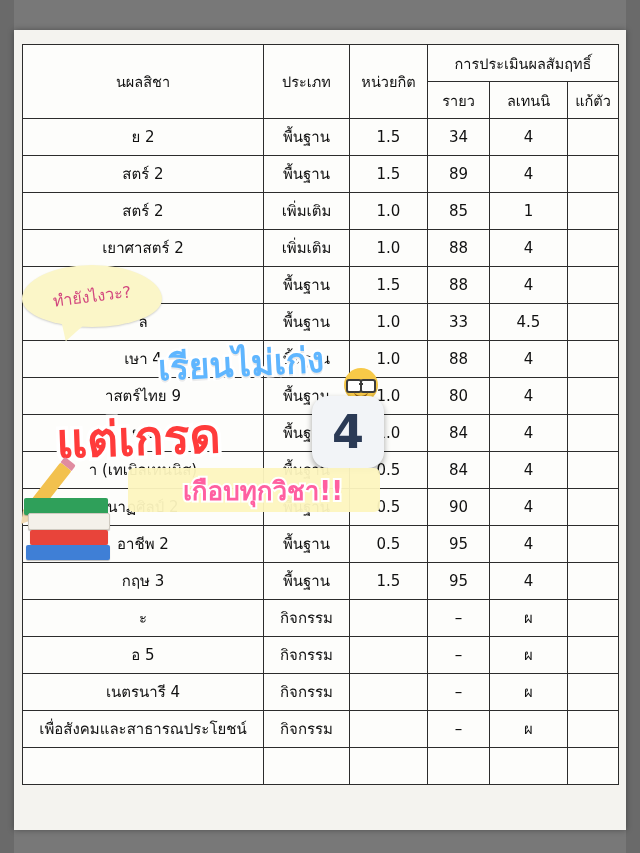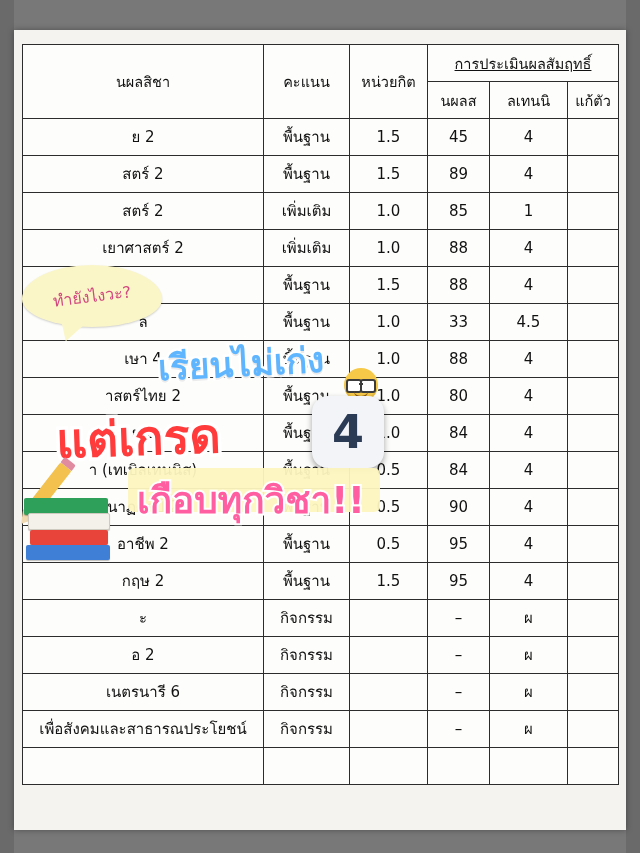--- a/index.html
+++ b/index.html
@@ -81,21 +81,21 @@
     font-size: 15px;
   }
   
   col.c-subject { width: 241px; }
   col.c-type    { width: 86px; }
   col.c-credit  { width: 78px; }
   col.c-score   { width: 62px; }
   col.c-normal  { width: 78px; }
   col.c-retake  { width: 51px; }
 
-  .hdr-group { font-size: 14px; text-decoration: underline; }
+  .hdr-group { font-size: 14px; }
 
   
   .bubble {
     position: absolute;
     left: 22px;
     top: 265px;
     width: 140px;
     height: 62px;
     background: #fbf6c8;
     border-radius: 50% 50% 50% 50% / 55% 55% 45% 45%;
@@ -153,25 +153,25 @@
     left: 128px;
     top: 468px;
     width: 252px;
     height: 44px;
     background: #fdf6bf;
     border-radius: 6px;
     opacity: 0.95;
   }
   .caption-3 {
     position: absolute;
-    left: 128px;
+    left: 140px;
     top: 470px;
     width: 246px;
     text-align: center;
-    font-size: 37px;
+    font-size: 26px;
     color: #ff5fa0;
     -webkit-text-stroke: 4px #ffffff;
     paint-order: stroke fill;
     font-weight: bold;
     font-family: "DejaVu Sans", sans-serif;
   }
 
   
   .grade-tile {
     position: absolute;
@@ -291,36 +291,36 @@
         <col class="c-subject">
           <col class="c-type">
           <col class="c-credit">
         <col class="c-score">
           <col class="c-normal">
           <col class="c-retake">
       </colgroup>
       <thead>
         <tr>
           <th rowspan="2">นผลสิชา</th>
-          <th rowspan="2">คะแนน</th>
+          <th rowspan="2">ประเภท</th>
           <th rowspan="2">หน่วยกิต</th>
           <th colspan="3" class="hdr-group">การประเมินผลสัมฤทธิ์</th>
         </tr>
         <tr>
-          <th>นผลส</th>
+          <th>รายว</th>
           <th>ลเทนนิ</th>
           <th>แก้ตัว</th>
         </tr>
       </thead>
       <tbody id="tbody">
           <tr>
             <td class="subject">ย 2</td>
             <td>พื้นฐาน</td>
             <td>1.5</td>
-            <td>45</td>
+            <td>34</td>
             <td>4</td>
             <td></td>
           </tr>
           <tr>
             <td class="subject">สตร์ 2</td>
             <td>พื้นฐาน</td>
             <td>1.5</td>
             <td>89</td>
             <td>4</td>
             <td></td>
@@ -359,21 +359,21 @@
           </tr>
           <tr>
             <td class="subject">เษา 4</td>
             <td>พื้นฐาน</td>
             <td>1.0</td>
             <td>88</td>
             <td>4</td>
             <td></td>
           </tr>
           <tr>
-            <td class="subject">าสตร์ไทย 2</td>
+            <td class="subject">าสตร์ไทย 9</td>
             <td>พื้นฐาน</td>
             <td>1.0</td>
             <td>80</td>
             <td>4</td>
             <td></td>
           </tr>
           <tr>
             <td class="subject">ย 2</td>
             <td>พื้นฐาน</td>
             <td>1.0</td>
@@ -399,45 +399,45 @@
           </tr>
           <tr>
             <td class="subject">อาชีพ 2</td>
             <td>พื้นฐาน</td>
             <td>0.5</td>
             <td>95</td>
             <td>4</td>
             <td></td>
           </tr>
           <tr>
-            <td class="subject">กฤษ 2</td>
+            <td class="subject">กฤษ 3</td>
             <td>พื้นฐาน</td>
             <td>1.5</td>
             <td>95</td>
             <td>4</td>
             <td></td>
           </tr>
           <tr>
             <td class="subject">ะ</td>
             <td>กิจกรรม</td>
             <td></td>
             <td>–</td>
             <td>ผ</td>
             <td></td>
           </tr>
           <tr>
-            <td class="subject">อ 2</td>
+            <td class="subject">อ 5</td>
             <td>กิจกรรม</td>
             <td></td>
             <td>–</td>
             <td>ผ</td>
             <td></td>
           </tr>
           <tr>
-            <td class="subject">เนตรนารี 6</td>
+            <td class="subject">เนตรนารี 4</td>
             <td>กิจกรรม</td>
             <td></td>
             <td>–</td>
             <td>ผ</td>
             <td></td>
           </tr>
           <tr>
             <td class="subject">เพื่อสังคมและสาธารณประโยชน์</td>
             <td>กิจกรรม</td>
             <td></td>

